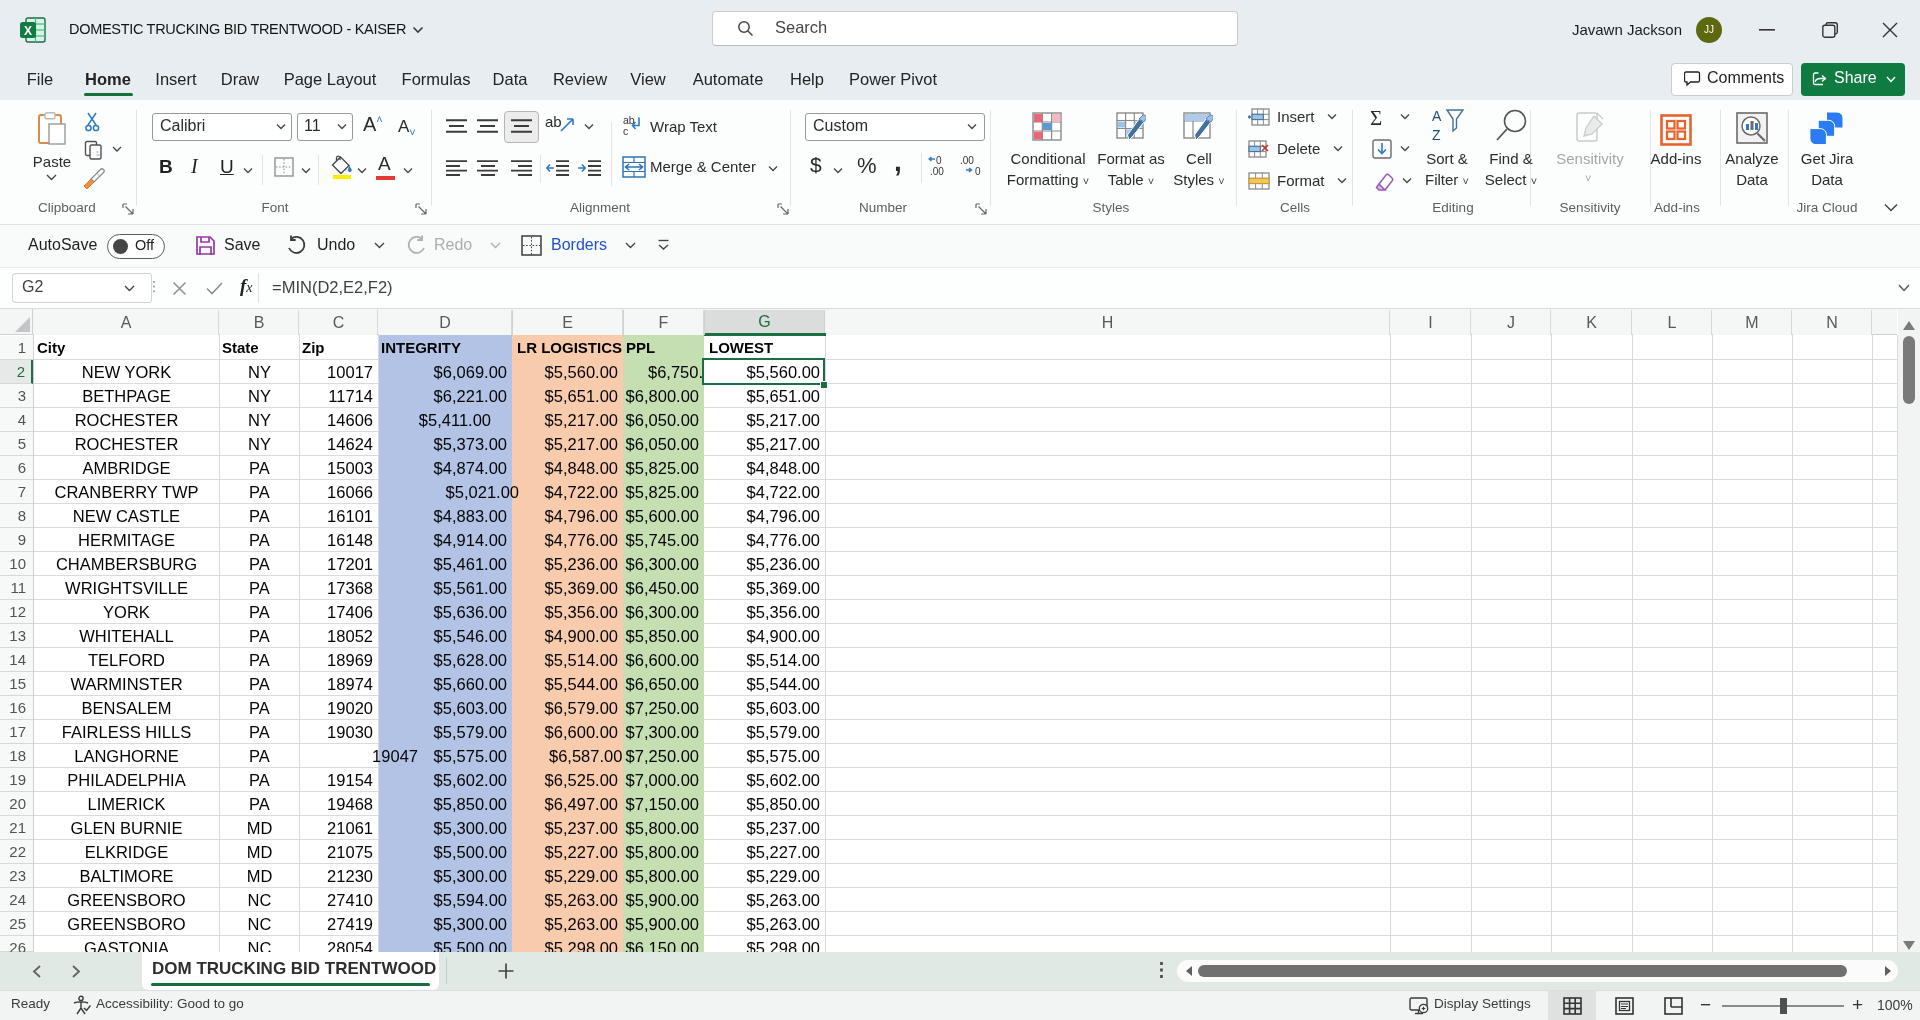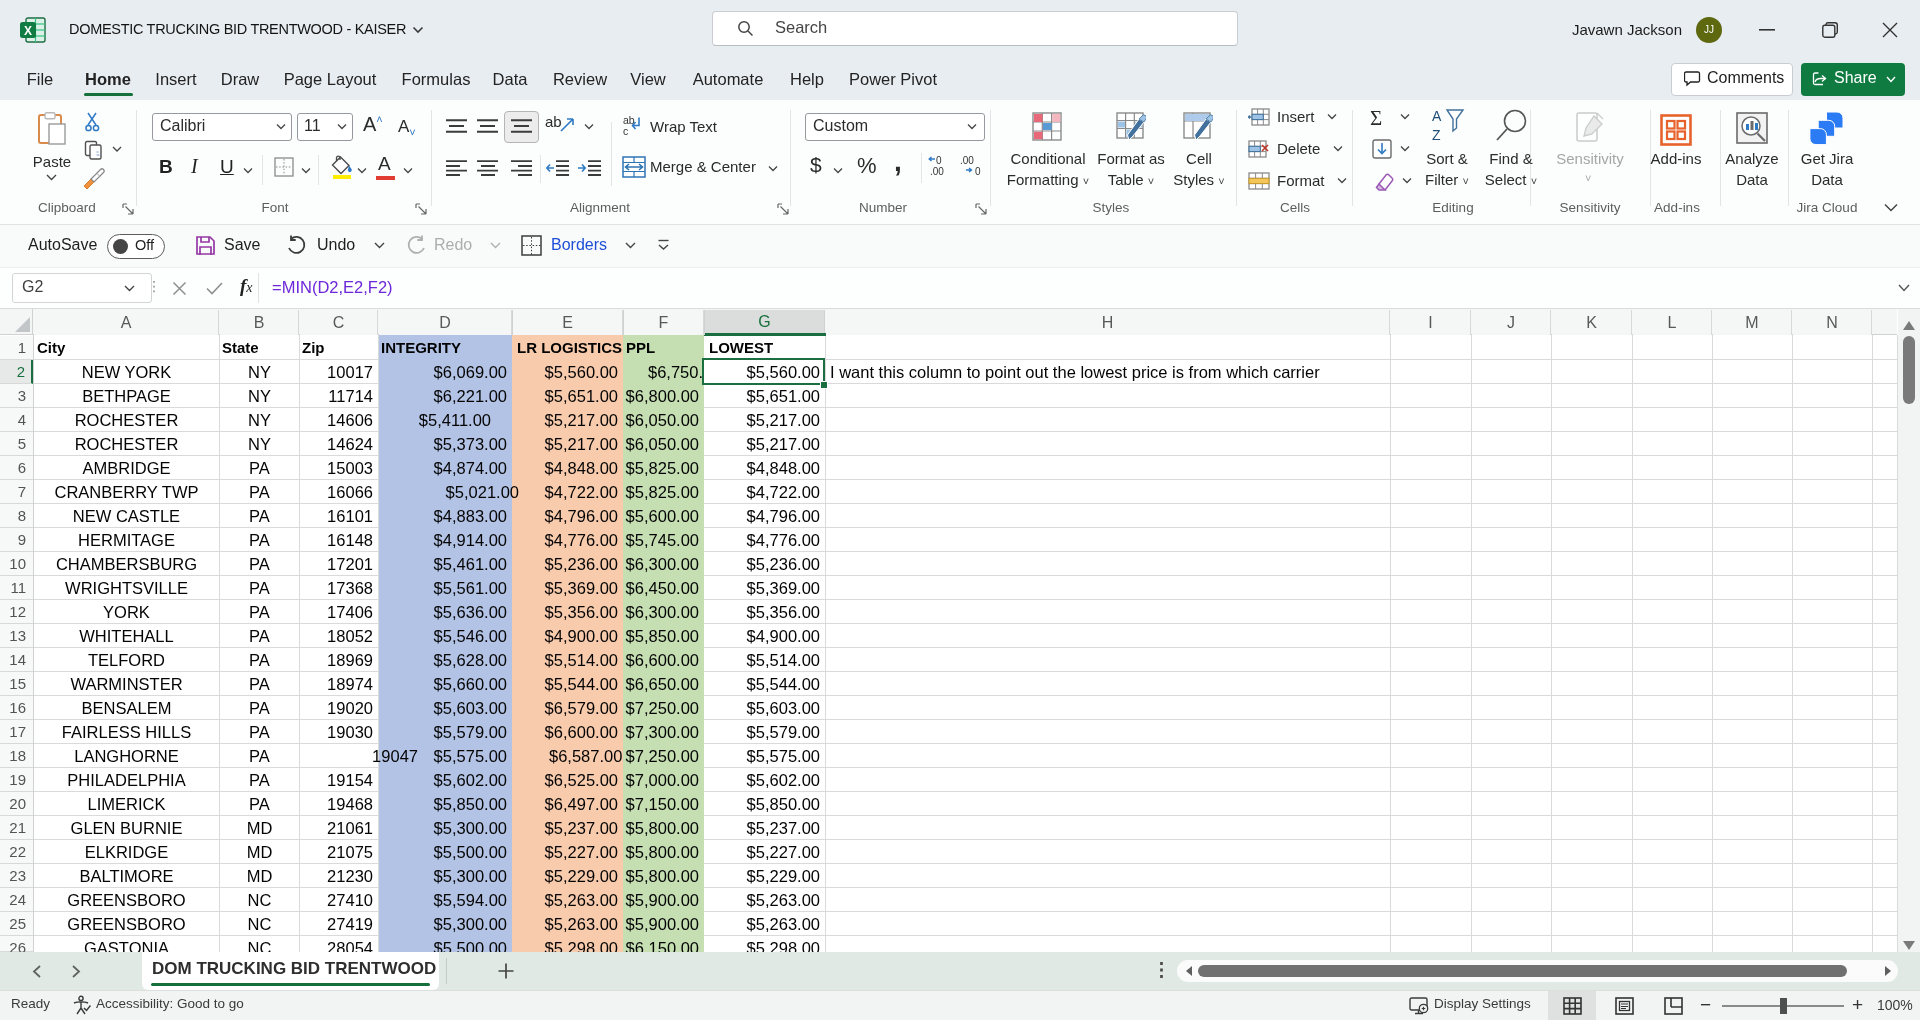--- a/index.html
+++ b/index.html
@@ -465,21 +465,21 @@
     </svg>
   <div class="abs" style="left:147px;top:10px;color:#8a8a8a;font-size:14px;letter-spacing:0;">⋮</div>
   <svg class="abs" style="left:172px;top:13px" width="15" height="15" viewBox="0 0 15 15">
       <path d="M1.5 1.5 L13.5 13.5 M13.5 1.5 L1.5 13.5" stroke="#8f8f8f" stroke-width="1.5"></path>
     </svg>
   <svg class="abs" style="left:206px;top:14px" width="17" height="13" viewBox="0 0 17 13">
       <path d="M1 6.5 L6 11.5 L16 1" fill="none" stroke="#8f8f8f" stroke-width="1.6"></path>
     </svg>
   <div class="abs" style="left:240px;top:7px;font-size:19px;font-style:italic;font-family:'Liberation Serif',serif;color:#222;"><b>f</b><span style="font-size:14px;">x</span></div>
   <div class="abs" style="left:258px;top:5px;width:1px;height:30px;background:#e0e2e3;"></div>
-  <div class="abs" style="left:272px;top:10px;font-size:16.5px;color:#6d28d9;">=MIN(D2,E2,F2)</div>
+  <div class="abs" style="left:272px;top:10px;font-size:16.5px;color:#404040;">=MIN(D2,E2,F2)</div>
   <svg class="abs" style="left:1898px;top:16px" width="12" height="8" viewBox="0 0 12 8">
       <path d="M1 1 L6 6.5 L11 1" fill="none" stroke="#555" stroke-width="1.4"></path>
     </svg>
 </div>
 
 <div class="abs" id="grid">
 <div class="abs" style="left:378px;top:26px;width:134px;height:617px;background:#b3c3e5;"></div>
 <div class="abs" style="left:512px;top:26px;width:111px;height:617px;background:#f8cbad;"></div>
 <div class="abs" style="left:623px;top:26px;width:81px;height:617px;background:#c5dfb3;"></div>
 <div class="abs" style="left:33px;top:26px;width:1px;height:617px;background:#d8dadb;"></div>
@@ -772,21 +772,20 @@
 <div class="cell rt" style="left:513px;top:603px;width:109px;">$5,263.00</div>
 <div class="cell rt" style="left:624px;top:603px;width:79px;">$5,900.00</div>
 <div class="cell rt" style="left:705px;top:603px;width:119px;">$5,263.00</div>
 <div class="cell ct" style="left:34px;top:627px;width:185px;">GASTONIA</div>
 <div class="cell ct" style="left:220px;top:627px;width:79px;">NC</div>
 <div class="cell rt" style="left:301px;top:627px;width:76px;">28054</div>
 <div class="cell rt" style="left:379px;top:627px;width:132px;">$5,500.00</div>
 <div class="cell rt" style="left:513px;top:627px;width:109px;">$5,298.00</div>
 <div class="cell rt" style="left:624px;top:627px;width:79px;">$6,150.00</div>
 <div class="cell rt" style="left:705px;top:627px;width:119px;">$5,298.00</div>
-<div class="cell" style="left:830px;top:51px;width:600px;">I want this column to point out the lowest price is from which carrier</div>
 <div class="abs" style="left:702px;top:49px;width:123px;height:27px;border:2px solid #1a6e40;"></div>
 <div class="abs" style="left:820px;top:72px;width:8px;height:8px;background:#1a6e40;border:1.5px solid #fff;"></div>
 <div class="abs" style="left:1898px;top:0;width:22px;height:643px;background:#f2f3f3;"></div>
 <svg class="abs" style="left:1903px;top:12px" width="12" height="9" viewBox="0 0 12 9">
       <path d="M6 0 L12 9 L0 9 Z" fill="#7a7a7a"></path>
     </svg>
 <div class="abs" style="left:1903px;top:27px;width:12px;height:68px;background:#7a7a7a;border-radius:6px;"></div>
 <svg class="abs" style="left:1903px;top:632px" width="12" height="9" viewBox="0 0 12 9">
       <path d="M6 9 L12 0 L0 0 Z" fill="#7a7a7a"></path>
     </svg>

